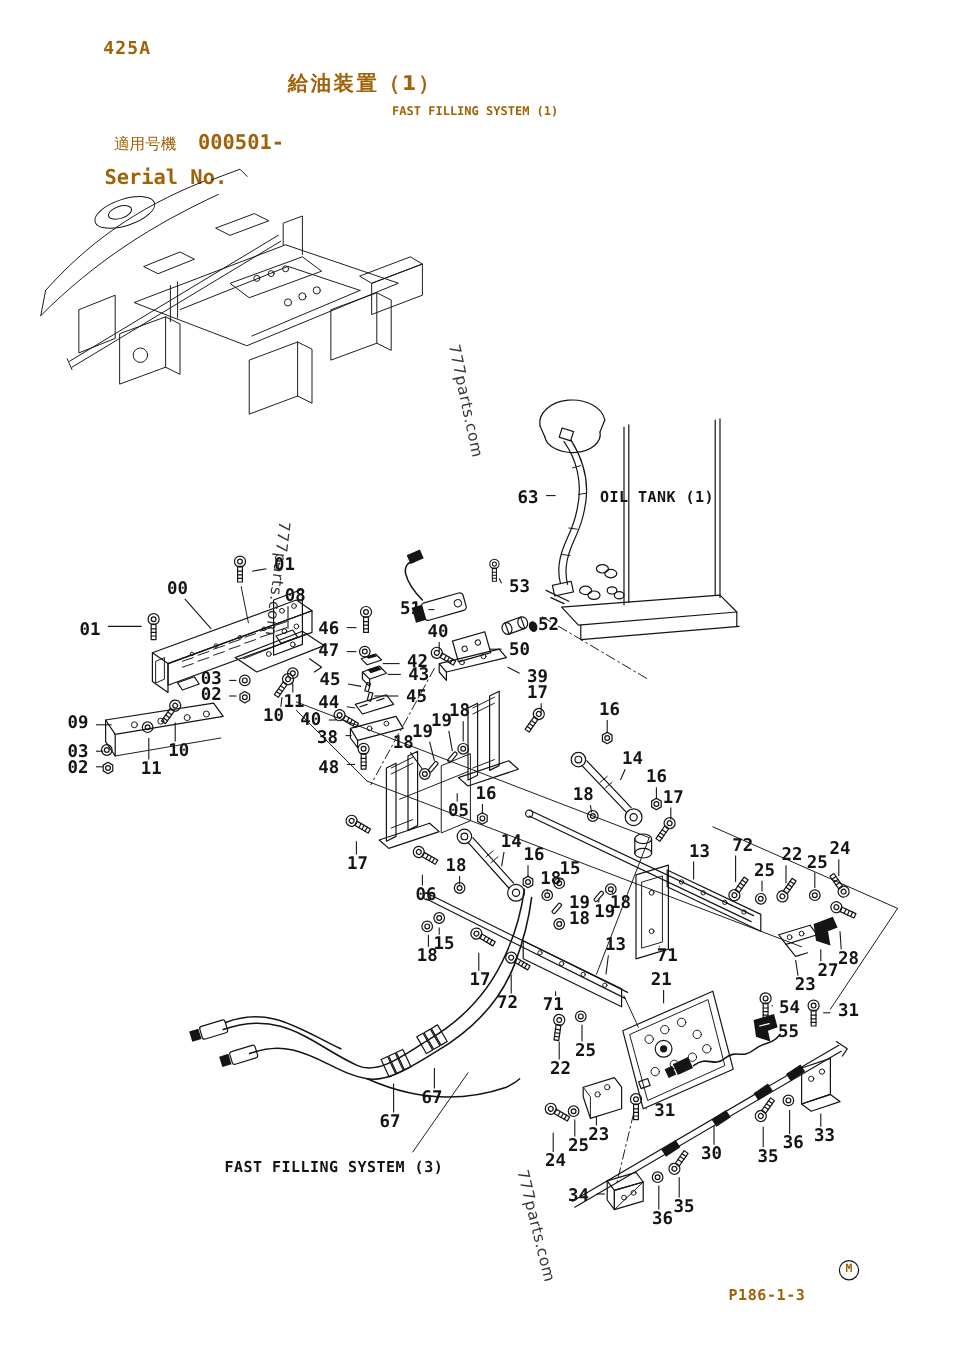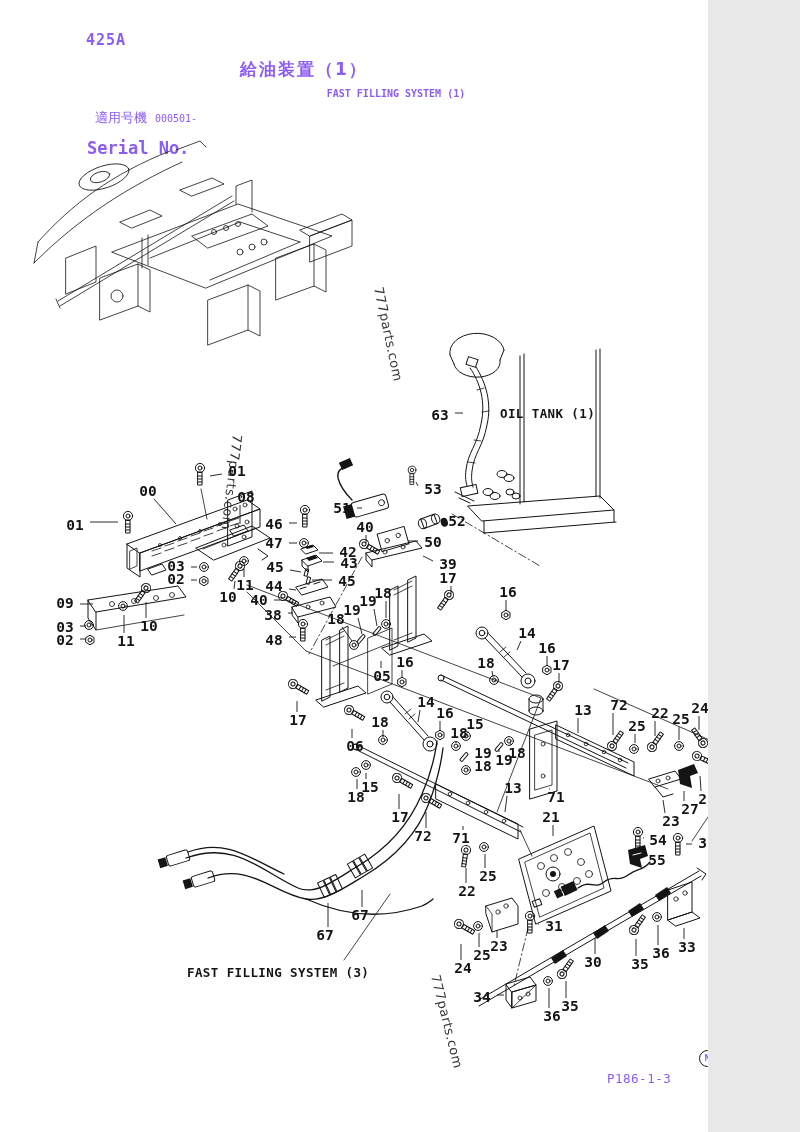--- a/index.html
+++ b/index.html
@@ -1,26 +1,26 @@
 <!DOCTYPE html>
 <html><head>
 <meta charset="utf-8">
 <style>
   html,body{margin:0;padding:0;background:#e8e8e8;}
-  .page{position:relative;width:708px;height:1132px;background:#ffffff;overflow:hidden;
-        font-family:"DejaVu Sans Mono",monospace;color:#8b5cf6;}
+  .page{position:relative;width:800px;height:1132px;background:#ffffff;overflow:hidden;
+        font-family:"DejaVu Sans Mono",monospace;color:#a16207;}
   .abs{position:absolute;}
   .page-code{left:86px;top:31px;font-size:15px;font-weight:bold;letter-spacing:1px;}
   .title-jp{left:240px;top:58px;width:310px;text-align:left;font-size:17px;font-weight:bold;
             font-family:"DejaVu Sans","Liberation Sans",sans-serif;letter-spacing:2px;}
   .title-en{left:236px;top:88px;width:320px;text-align:center;font-size:10px;font-weight:bold;letter-spacing:0px;}
   .serial-row{left:95px;top:109px;font-size:13px;font-family:"DejaVu Sans","Liberation Sans",sans-serif;}
-  .serial-row .val{font-family:"DejaVu Sans Mono",monospace;font-weight:normal;margin-left:8px;font-size:10px;}
+  .serial-row .val{font-family:"DejaVu Sans Mono",monospace;font-weight:bold;margin-left:18px;font-size:17px;}
   .serial-en{left:87px;top:138px;font-size:17px;font-weight:bold;}
-  .drawing-code{left:607px;top:1071px;font-size:12.5px;font-weight:normal;letter-spacing:.5px;}
+  .drawing-code{left:607px;top:1071px;font-size:12.5px;font-weight:bold;letter-spacing:.5px;}
   .m-mark{left:699px;top:1050px;width:15px;height:15px;border:1.4px solid #141414;border-radius:50%;
           text-align:center;font-size:9.5px;font-weight:bold;line-height:14px;}
   svg{position:absolute;left:0;top:0;}
   .ln{stroke:#141414;fill:none;stroke-width:1;stroke-linecap:round;stroke-linejoin:round;}
   .thin{stroke-width:.8;}
   .thick{stroke-width:1.3;}
   .fill{fill:#141414;stroke:none;}
   .dash{stroke-dasharray:8 3 1.5 3;stroke-width:.8;}
   .callout{font:700 14.5px "DejaVu Sans Mono",monospace;fill:#141414;stroke:none;}
   .dlabel{font:700 12.5px "DejaVu Sans Mono",monospace;fill:#141414;stroke:none;letter-spacing:.4px;}

